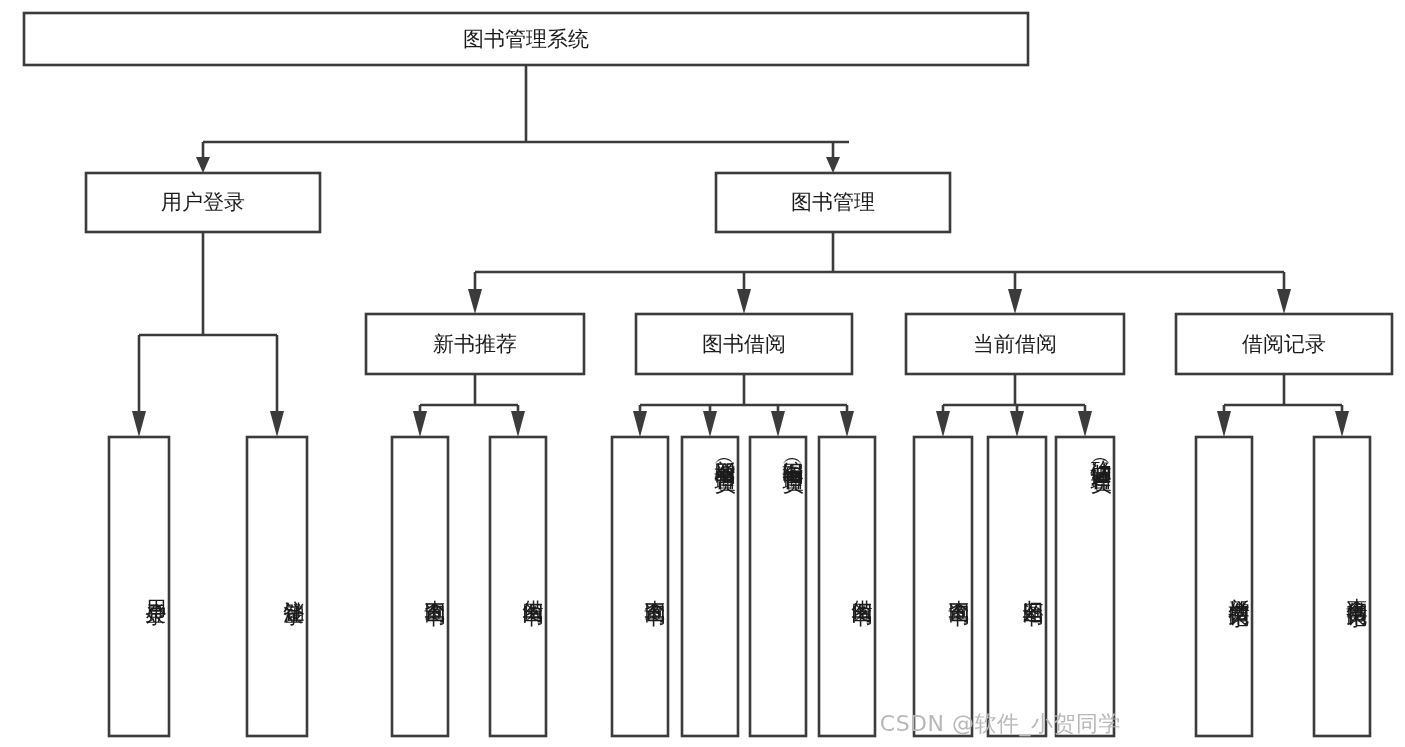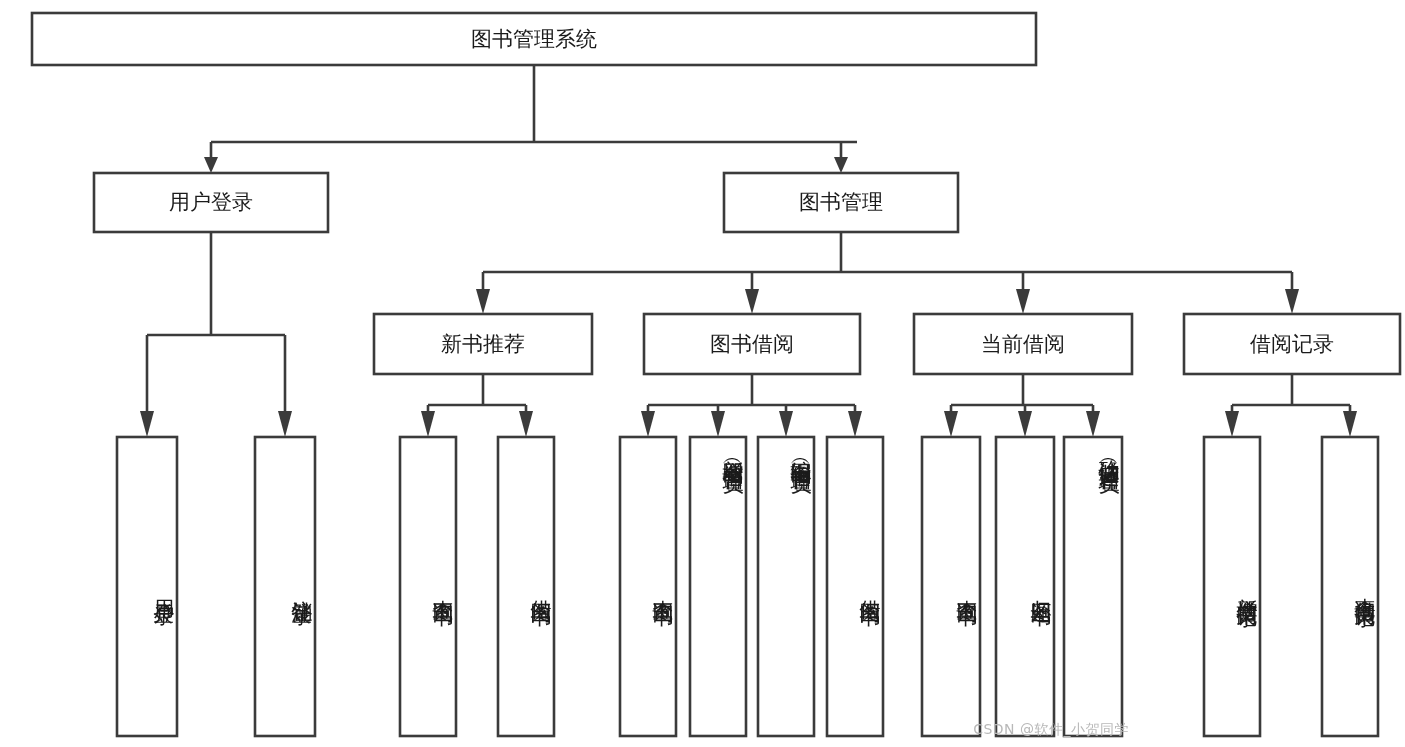--- a/index.html
+++ b/index.html
@@ -9,21 +9,21 @@
   }
   body {
     width: 1405px;
     height: 747px;
     font-family: "DejaVu Sans", "Liberation Sans", sans-serif;
     overflow: hidden;
     position: relative;
   }
   #diagram-root {
     position: absolute;
-    left: 12px;
+    left: 4px;
     top: 0;
     width: 1125px;
     height: 747px;
   }
   svg.diagram {
     display: block;
     width: 1405px;
     height: 747px;
   }
   .node-rect {
@@ -60,21 +60,21 @@
     white-space: nowrap;
     pointer-events: none;
     display: flex;
     justify-content: center;
   }
   .watermark {
     position: absolute;
     right: 8px;
     bottom: 8px;
     font-family: "DejaVu Sans", "Liberation Sans", sans-serif;
-    font-size: 14px;
+    font-size: 22px;
     color: #b8b8b8;
     letter-spacing: 0.5px;
     white-space: nowrap;
   }
 </style>
 </head>
 <body>
 
 <div id="diagram-root">
   <svg class="diagram" viewBox="0 0 1405 747">

